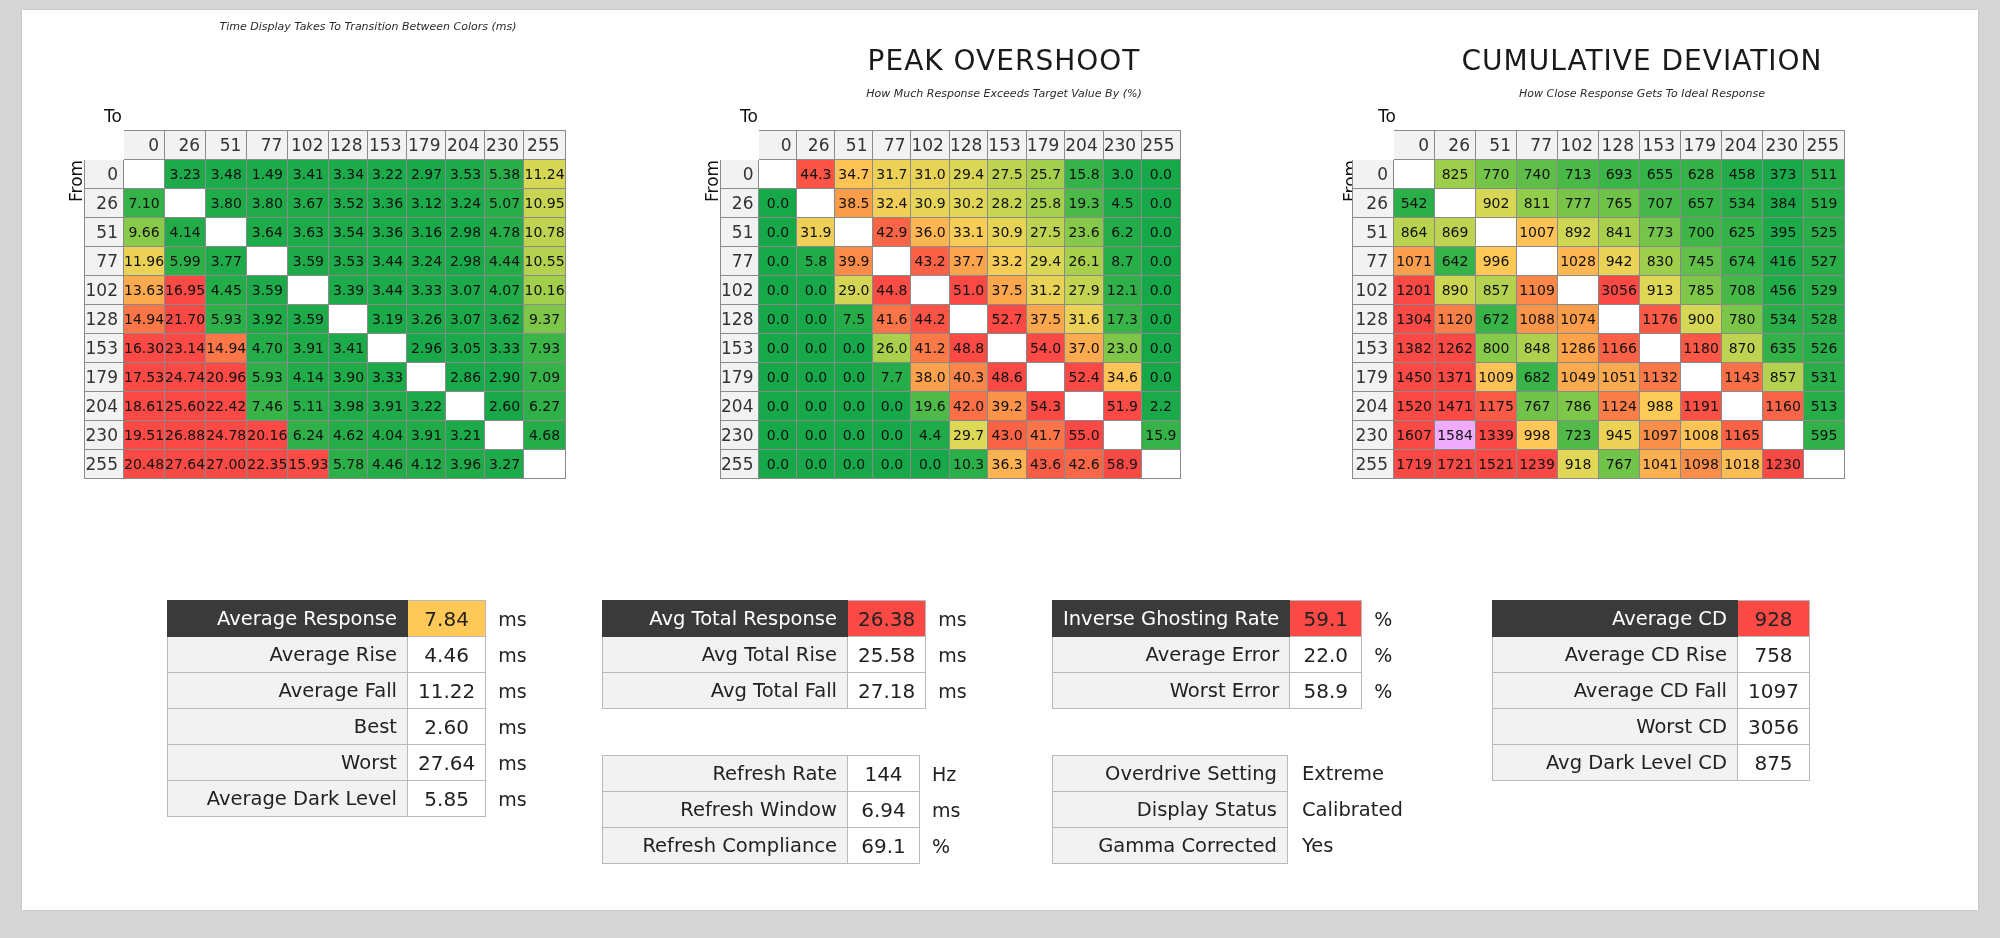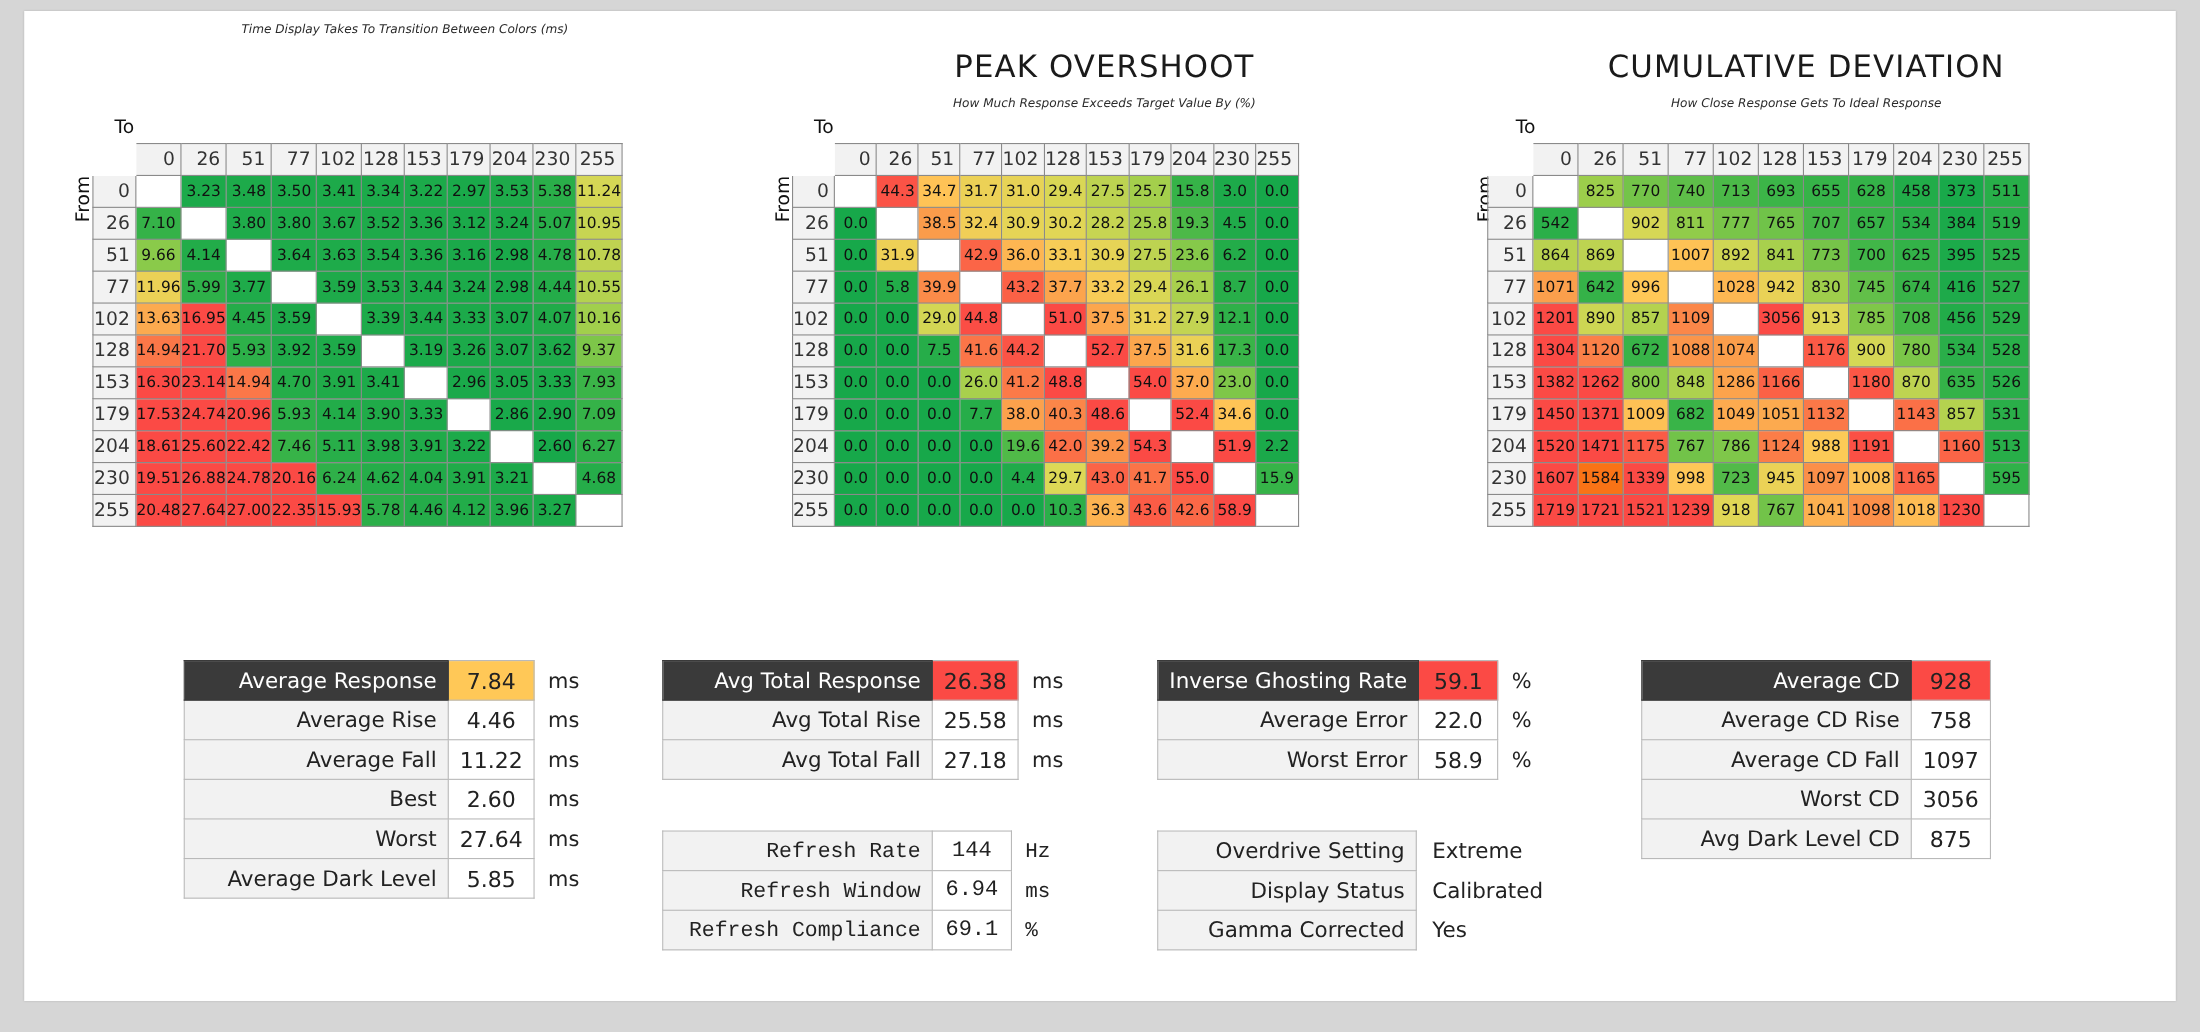--- a/index.html
+++ b/index.html
@@ -146,21 +146,21 @@
                 <th>179</th>
                 <th>204</th>
                 <th>230</th>
                 <th>255</th>
               </tr>
               <tr>
                 <th class="rowhdr">0</th>
                 <td class="diag"></td>
                 <td class="val" style="background:#1caa4a">3.23</td>
                 <td class="val" style="background:#1daa4a">3.48</td>
-                <td class="val" style="background:#1daa4a">3.50</td>
+                <td class="val" style="background:#1daa4a">1.49</td>
                 <td class="val" style="background:#1daa4a">3.41</td>
                 <td class="val" style="background:#1caa4a">3.34</td>
                 <td class="val" style="background:#1caa4a">3.22</td>
                 <td class="val" style="background:#1aa94a">2.97</td>
                 <td class="val" style="background:#1eaa4a">3.53</td>
                 <td class="val" style="background:#2aae49">5.38</td>
                 <td class="val" style="background:#d5d755">11.24</td>
               </tr>
               <tr>
                 <th class="rowhdr">26</th>
@@ -632,21 +632,21 @@
                 <td class="val" style="background:#fb7d48">1124</td>
                 <td class="val" style="background:#fcca57">988</td>
                 <td class="val" style="background:#fb5045">1191</td>
                 <td class="diag"></td>
                 <td class="val" style="background:#fb6547">1160</td>
                 <td class="val" style="background:#28ae49">513</td>
               </tr>
               <tr>
                 <th class="rowhdr">230</th>
                 <td class="val" style="background:#fb4a45">1607</td>
-                <td class="val" style="background:#f97316">1584</td>
+                <td class="val" style="background:#f0abfc">1584</td>
                 <td class="val" style="background:#fb4a45">1339</td>
                 <td class="val" style="background:#ffc757">998</td>
                 <td class="val" style="background:#52ba49">723</td>
                 <td class="val" style="background:#ebd256">945</td>
                 <td class="val" style="background:#fb8f49">1097</td>
                 <td class="val" style="background:#fec255">1008</td>
                 <td class="val" style="background:#fb6246">1165</td>
                 <td class="diag"></td>
                 <td class="val" style="background:#30b149">595</td>
               </tr>
@@ -721,21 +721,21 @@
               <td class="unit">ms</td>
             </tr>
             <tr>
               <td class="lbl" style="width:245px">Avg Total Fall</td>
               <td class="num" style="width:72px">27.18</td>
               <td class="unit">ms</td>
             </tr>
           </tbody>
         </table>
     </div>
-    <div class="sbox" style="left:580px;top:185px;font-family:Liberation Mono, monospace;">
+    <div class="sbox" style="left:580px;top:185px;">
       <table class="stat">
           <tbody>
             <tr>
               <td class="lbl" style="width:245px">Refresh Rate</td>
               <td class="num" style="width:72px">144</td>
               <td class="unit">Hz</td>
             </tr>
             <tr>
               <td class="lbl" style="width:245px">Refresh Window</td>
               <td class="num" style="width:72px">6.94</td>

